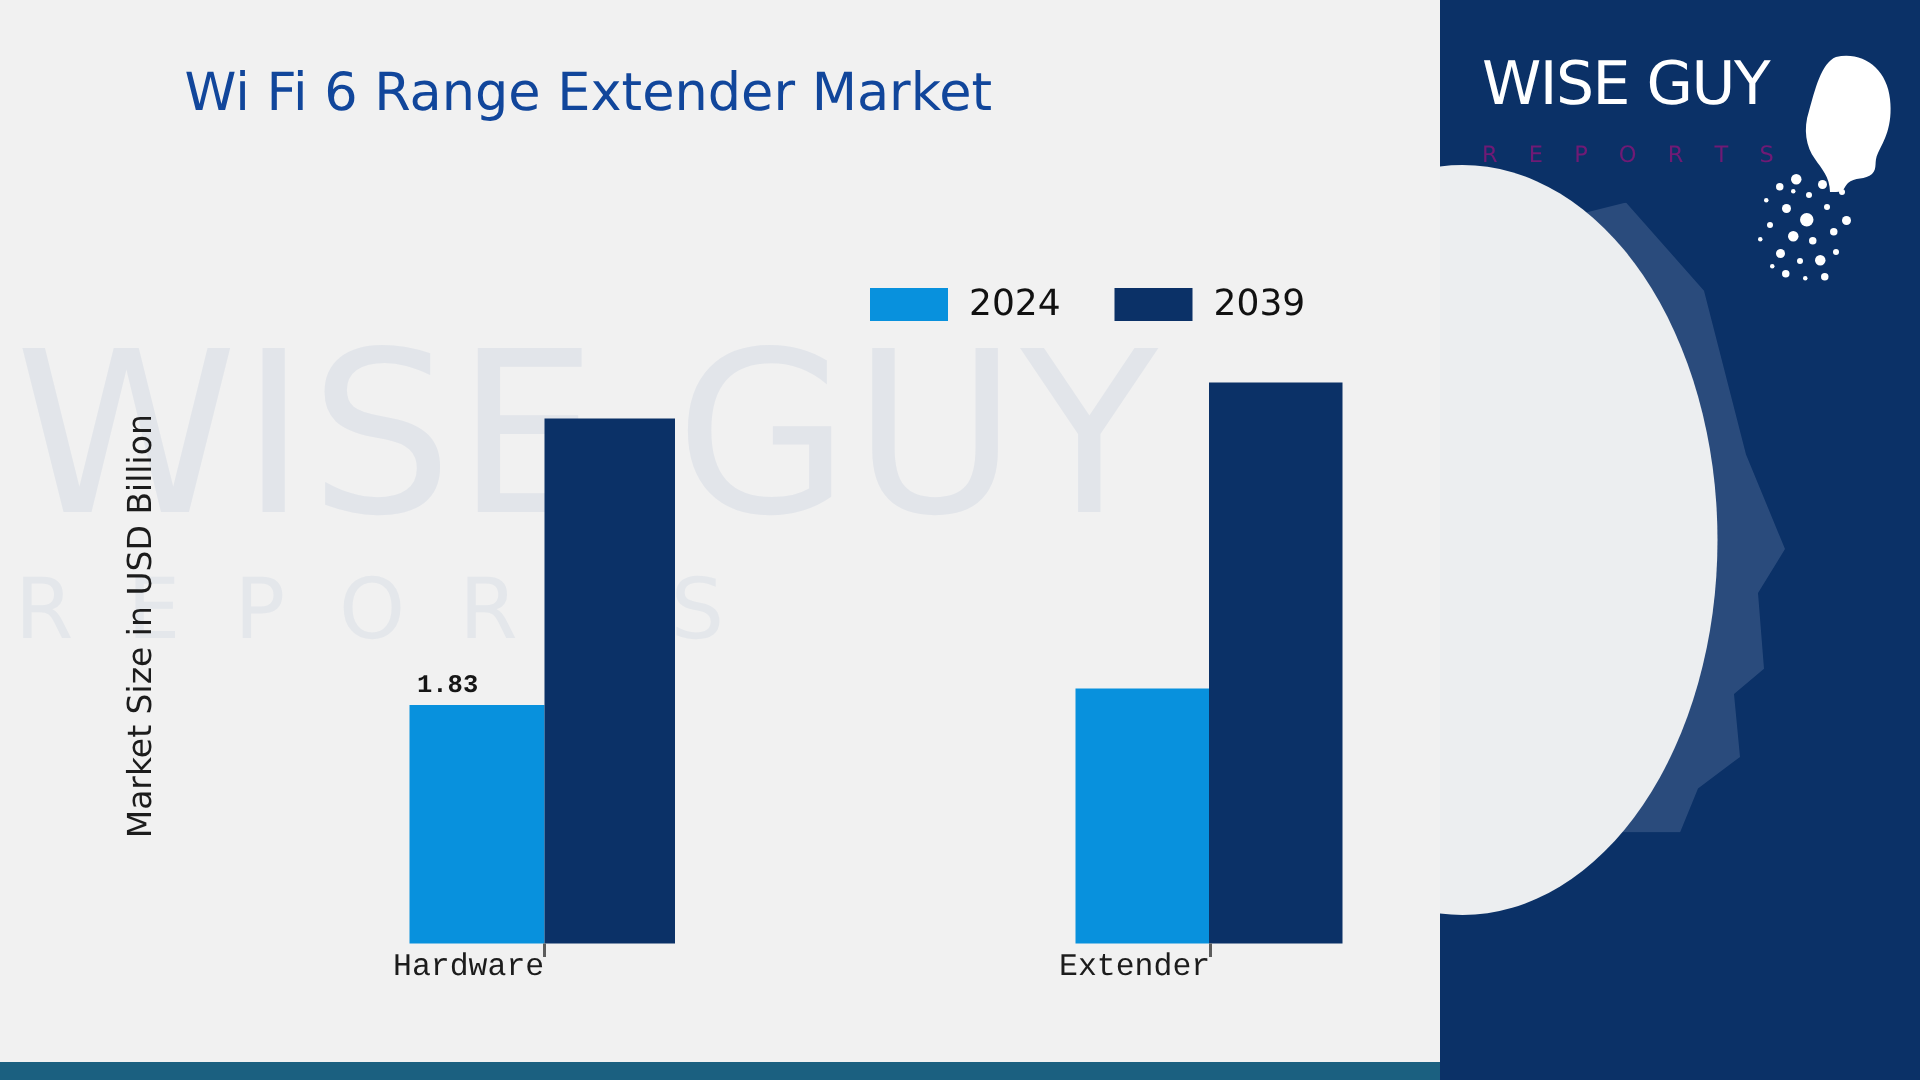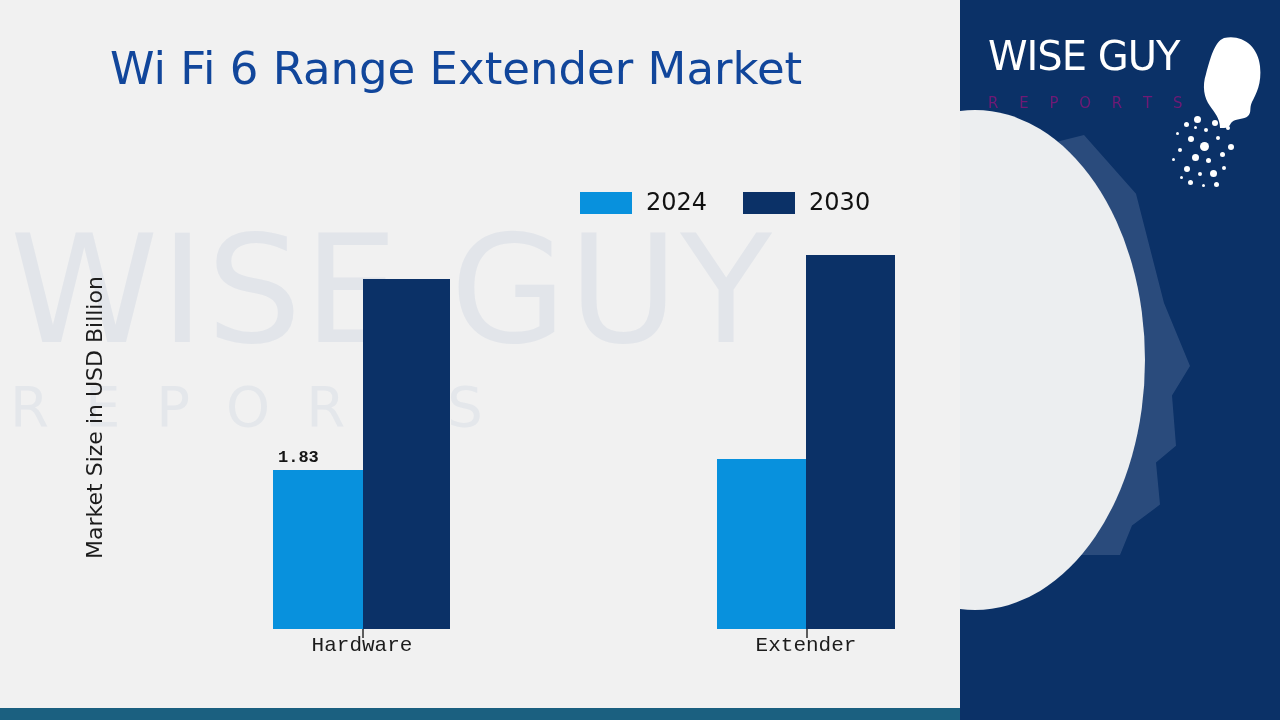--- a/index.html
+++ b/index.html
@@ -76,22 +76,22 @@
   }
   .logo-head {
     position: absolute;
     right: -8px; top: -2px;
     width: 86px; height: 96px;
   }
 
   
   .title {
     position: absolute;
-    left: 110px; top: 42px;
-    font-size: 45px;
+    left: 123px; top: 42px;
+    font-size: 35px;
     font-weight: 400;
     color: #11469b;
     letter-spacing: 0px;
     white-space: nowrap;
   }
 
   
   .watermark {
     position: absolute;
     left: 10px; top: 215px;
@@ -165,21 +165,21 @@
   }
   .tick {
     position: absolute;
     top: 629px;
     width: 2px; height: 9px;
     background: #5d5d5d;
   }
   .cat-label {
     position: absolute;
     top: 634px;
-    text-align: center;
+    text-align: left;
     font-size: 21px;
     color: #1c1c1c;
     white-space: nowrap;
   }
 
   
   .footer-strip {
     position: absolute;
     left: 0; top: 708px;
     width: 960px; height: 12px;
@@ -203,21 +203,21 @@
 
     <div class="y-axis-label">Market Size in USD Billion</div>
 
     <div class="legend">
       <div class="legend-item">
         <span class="legend-swatch" style="background:#0891dd"></span>
         <span class="legend-text">2024</span>
       </div>
       <div class="legend-item">
         <span class="legend-swatch" style="background:#0b3167"></span>
-        <span class="legend-text">2030</span>
+        <span class="legend-text">2039</span>
       </div>
     </div>
 
     <div class="plot" id="plot">
         <div class="bar" style="left: 273px; width: 90px; height: 159px; background: rgb(8, 145, 221);"></div>
         <div class="bar-label" style="left: 278px; top: 448px;">1.83</div>
         <div class="bar" style="left: 363px; width: 87px; height: 350px; background: rgb(11, 49, 103);"></div>
         <div class="bar" style="left: 717px; width: 89px; height: 170px; background: rgb(8, 145, 221);"></div>
         <div class="bar" style="left: 806px; width: 89px; height: 374px; background: rgb(11, 49, 103);"></div>
         <div class="tick" style="left: 362px;"></div>

